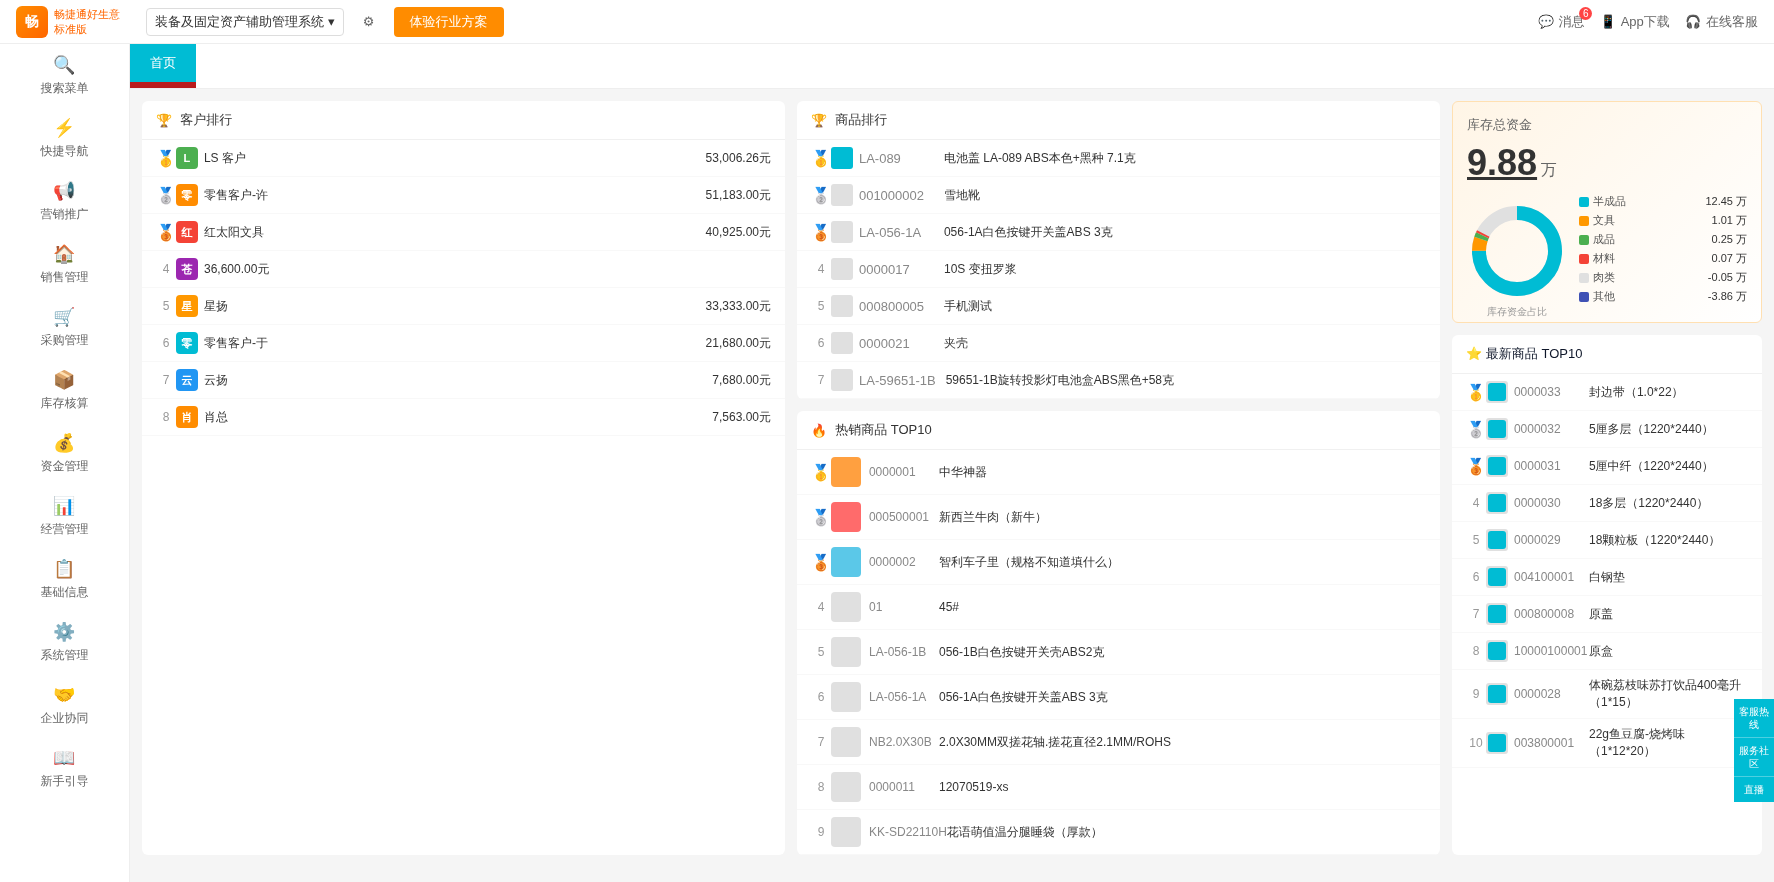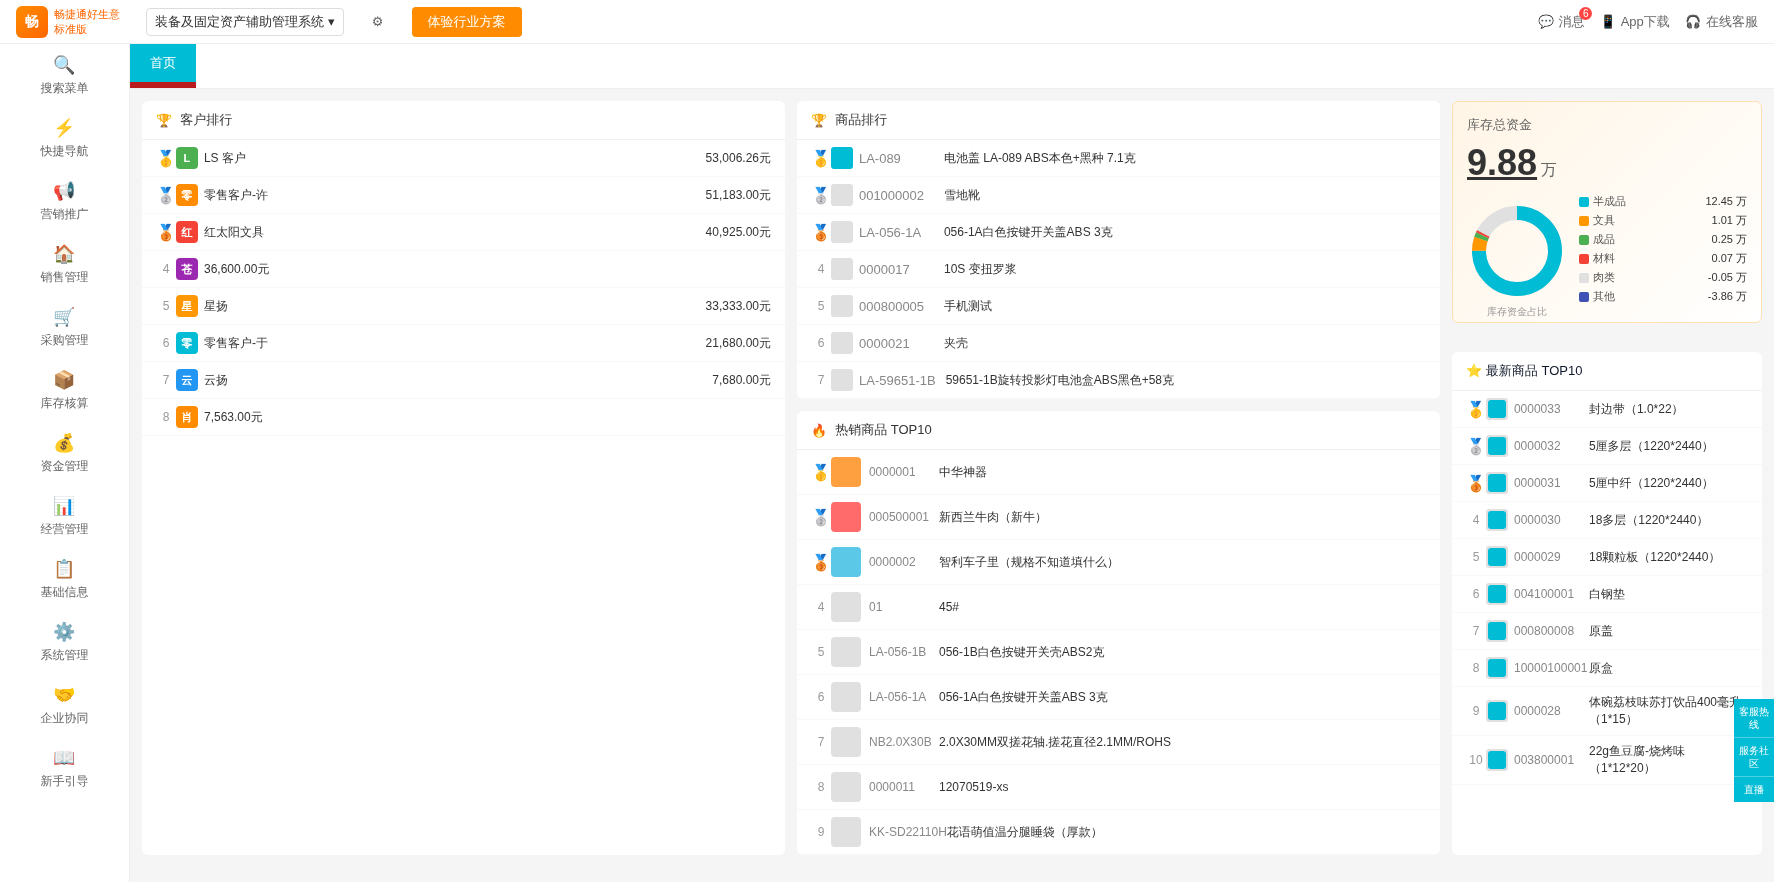--- a/index.html
+++ b/index.html
@@ -3,21 +3,21 @@
   <meta charset="utf-8">
   <style>
     * { margin: 0; padding: 0; box-sizing: border-box; }
     body { font-family: 'Microsoft YaHei', Arial, sans-serif; font-size: 13px; background: #f5f5f5; width: 1774px; min-height: 882px; overflow-x: hidden; }
 
     
     .topbar { height: 44px; background: #fff; display: flex; align-items: center; padding: 0 16px; border-bottom: 1px solid #eee; position: fixed; top: 0; left: 0; right: 0; z-index: 100; }
     .topbar-logo { width: 130px; display: flex; align-items: center; gap: 6px; }
     .logo-icon { width: 32px; height: 32px; background: linear-gradient(135deg, #ff8c00, #ff6600); border-radius: 6px; display: flex; align-items: center; justify-content: center; color: #fff; font-size: 14px; font-weight: bold; }
     .logo-text { font-size: 11px; color: #ff6600; line-height: 1.3; }
-    .topbar-center { display: flex; align-items: center; gap: 20px; flex: 1; }
+    .topbar-center { display: flex; align-items: center; gap: 11px; flex: 1; }
     .system-selector { display: flex; align-items: center; gap: 4px; font-size: 13px; color: #333; cursor: pointer; padding: 4px 8px; border: 1px solid #ddd; border-radius: 4px; }
     .settings-icon { width: 28px; height: 28px; display: flex; align-items: center; justify-content: center; cursor: pointer; color: #666; }
     .trial-btn { background: #ff8c00; color: #fff; border: none; padding: 6px 16px; border-radius: 4px; cursor: pointer; font-size: 13px; }
     .topbar-right { display: flex; align-items: center; gap: 16px; color: #666; font-size: 13px; }
     .badge-item { display: flex; align-items: center; gap: 4px; cursor: pointer; position: relative; }
     .badge { background: #ff4444; color: #fff; font-size: 10px; border-radius: 8px; padding: 1px 4px; position: absolute; top: -6px; right: -8px; }
 
     
     .sidebar { width: 130px; background: #fff; position: fixed; top: 44px; left: 0; bottom: 0; z-index: 99; border-right: 1px solid #eee; overflow-y: auto; }
     .sidebar-item { display: flex; flex-direction: column; align-items: center; padding: 10px 0; cursor: pointer; color: #666; font-size: 12px; gap: 4px; }
@@ -48,21 +48,21 @@
     .medal-bronze { color: #cd7f32; font-size: 16px; }
 
     
     .product-item { display: flex; align-items: center; padding: 7px 14px; border-bottom: 1px solid #f8f8f8; }
     .product-img { width: 22px; height: 22px; background: #e0e0e0; border-radius: 3px; margin-right: 6px; flex-shrink: 0; display: flex; align-items: center; justify-content: center; font-size: 9px; color: #999; }
     .product-img.colored { background: #00bcd4; }
     .product-code { color: #888; font-size: 13px; min-width: 75px; }
     .product-name { flex: 1; font-size: 12px; color: #333; margin-left: 10px; }
 
     
-    .right-panel { width: 310px; display: flex; flex-direction: column; gap: 29px; }
+    .right-panel { width: 310px; display: flex; flex-direction: column; gap: 12px; }
     .inventory-card { background: linear-gradient(135deg, #fff5e6, #fff); border-radius: 6px; padding: 14px; border: 1px solid #ffe0b2; }
     .inventory-title { font-size: 13px; color: #666; margin-bottom: 8px; }
     .inventory-amount { font-size: 36px; font-weight: bold; color: #333; text-decoration: underline; }
     .inventory-unit { font-size: 16px; color: #666; }
 
     .chart-container { display: flex; gap: 12px; margin-top: 10px; align-items: center; }
     .donut-chart { position: relative; width: 100px; height: 100px; flex-shrink: 0; }
     .donut-chart svg { transform: rotate(-90deg); }
     .legend { flex: 1; }
     .legend-item { display: flex; align-items: center; justify-content: space-between; margin-bottom: 4px; font-size: 11px; }
@@ -248,20 +248,21 @@
         </div>
         <div class="ranking-item">
           <span class="rank-num">7</span>
           <span class="rank-badge badge-blue">云</span>
           <span class="rank-name">云扬</span>
           <span class="rank-value">7,680.00元</span>
         </div>
         <div class="ranking-item">
           <span class="rank-num">8</span>
           <span class="rank-badge badge-orange">肖</span>
+          <span class="rank-name">肖总</span>
           <span class="rank-value">7,563.00元</span>
         </div>
 
       </div>
     </div>
 
     <div class="center-area">
 
       <div class="ranking-panel">
         <div class="ranking-header">

